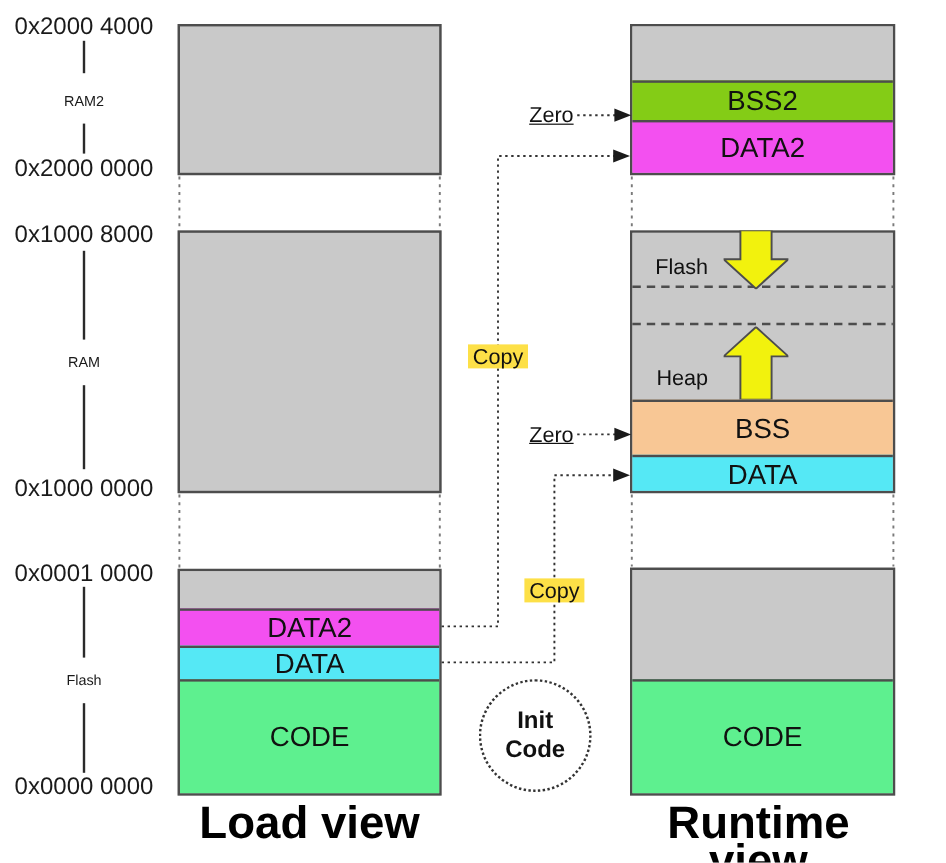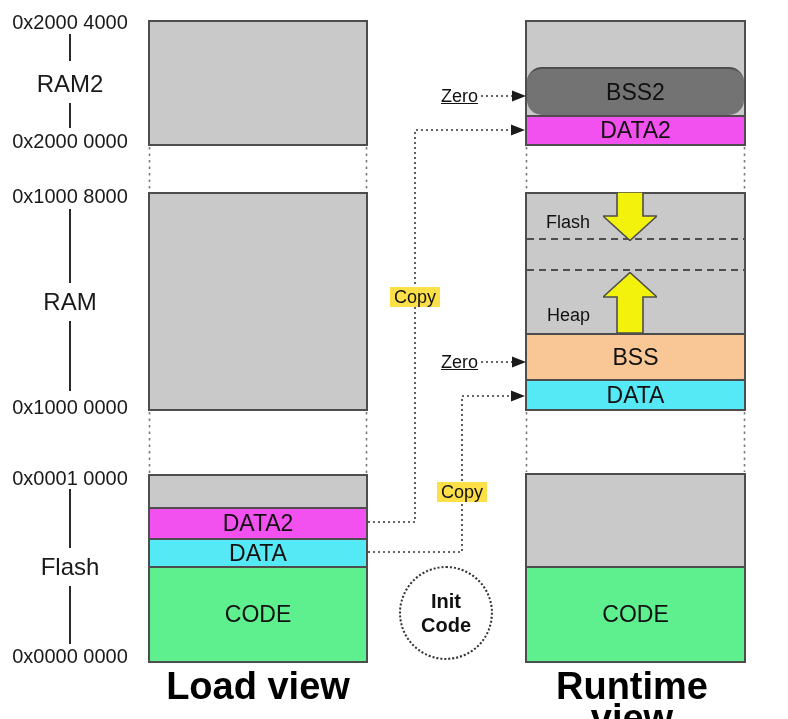--- a/index.html
+++ b/index.html
@@ -9,21 +9,21 @@
     position:relative; width:788px; height:719px; background:#fff;
     overflow:hidden; color:#111;
   }
   
   .addr {
     position:absolute; left:0; width:140px; text-align:center;
     font-size:20px; color:#1a1a1a; white-space:nowrap; line-height:22px;
   }
   .region {
     position:absolute; left:0; width:140px; text-align:center;
-    font-size:24px; color:#1a1a1a; line-height:22px;
+    font-size:12px; color:#1a1a1a; line-height:22px;
   }
   .tick { position:absolute; left:69px; width:2px; background:#2a2a2a; }
   
   .block {
     position:absolute; border:2px solid #4d4d4d; display:flex;
     flex-direction:column; background:#c9c9c9;
   }
   .sect {
     width:100%; display:flex; align-items:center; justify-content:center;
     font-size:23px; color:#111; overflow:hidden; flex:0 0 auto;
@@ -79,21 +79,21 @@
 
   <div class="block" style="left:148px;top:474px;width:220px;height:189px">
     <div class="sect" style="height: 31px; background: rgb(201, 201, 201);"></div>
     <div class="sect" style="height: 31px; background: rgb(243, 80, 240);">DATA2</div>
     <div class="sect" style="height: 28px; background: rgb(85, 232, 245);">DATA</div>
     <div class="sect grow" style="background: rgb(94, 240, 143);">CODE</div>
   </div>
 
   <div class="block" style="left:525px;top:20px;width:221px;height:126px">
     <div class="sect" style="height: 45px; background: rgb(201, 201, 201);"></div>
-    <div class="sect" style="height: 48px; background: #737373; border-radius: 15px;">BSS2</div>
+    <div class="sect" style="height: 33px; background: #84cc16;">BSS2</div>
     <div class="sect grow" style="background: rgb(243, 80, 240);">DATA2</div>
   </div>
 
   <div class="block" style="left:525px;top:192px;width:221px;height:219px">
     <div class="sect" style="height: 139px; background: rgb(201, 201, 201);"></div>
     <div class="sect" style="height: 46px; background: rgb(248, 199, 149);">BSS</div>
     <div class="sect grow" style="background: rgb(85, 232, 245);">DATA</div>
   </div>
 
   <div class="block" style="left:525px;top:473px;width:221px;height:190px">

